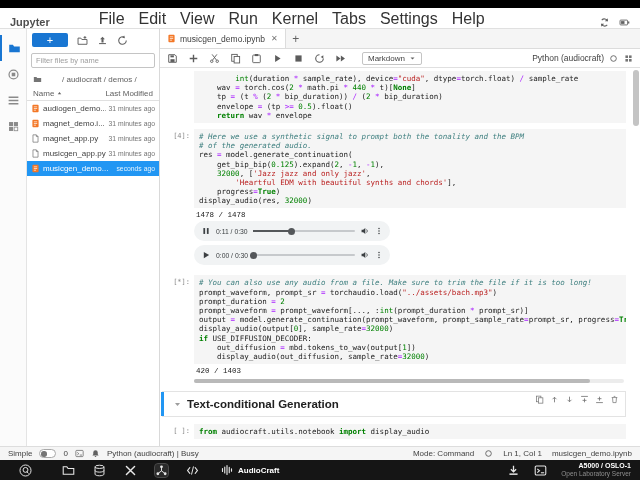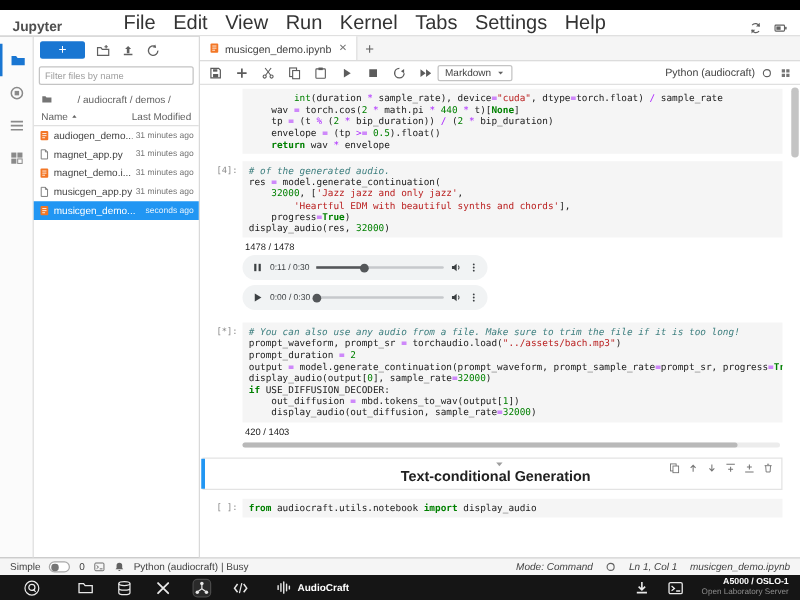--- a/index.html
+++ b/index.html
@@ -53,67 +53,67 @@
   .notebook{position:absolute;left:160px;top:29px;width:480px;height:417px;background:#fff;}
   .tabbar{height:20px;background:#f5f5f5;border-bottom:1px solid #dcdcdc;display:flex;align-items:stretch;}
   .tab{background:#fff;display:flex;align-items:center;gap:4px;padding:0 7px;border-right:1px solid #dcdcdc;
     font-size:8.5px;color:#424242;}
   .tab .icon{width:9px;height:9px;}
   .tab-close{color:#757575;font-size:8px;margin-left:2px;}
   .newtab{width:20px;display:flex;align-items:center;justify-content:center;color:#616161;font-size:12px;}
   .nbtoolbar{height:19px;border-bottom:1px solid #e0e0e0;display:flex;align-items:center;padding:0 7px;}
   .tb-icons{display:flex;gap:10px;}
   .tbtn{width:11px;height:11px;color:#5c5c5c;}
-  .celltype{margin-left:4px;height:13px;border:1px solid #c4c4c4;border-radius:2px;display:flex;
+  .celltype{margin-left:16px;height:13px;border:1px solid #c4c4c4;border-radius:2px;display:flex;
     align-items:center;gap:4px;padding:0 5px;font-size:8px;color:#424242;}
   .celltype .icon{width:7px;height:7px;color:#616161;}
   .nb-spacer{flex:1;}
   .kernel-name{font-size:8.5px;color:#424242;margin-right:5px;}
   .knl-circle{width:9px;height:9px;color:#616161;margin-right:6px;}
   .nv-icon{width:9px;height:9px;color:#757575;}
 
   .nbcontent{position:absolute;left:0;top:39px;width:480px;height:378px;overflow:hidden;padding-top:3px;background:#fff;}
   .cell{display:flex;margin-bottom:6px;}
   .prompt{width:34px;flex:none;text-align:right;padding:3px 4px 0 0;
     font-family:"DejaVu Sans Mono",monospace;font-size:7px;color:#8a8a8a;}
   .cellbody{flex:1;margin-right:14px;min-width:0;}
   .codebox{background:#f5f5f5;padding:3px 5px;overflow:hidden;}
   .codeline{white-space:pre;height:9.2px;line-height:9.2px;
     font-family:"DejaVu Sans Mono",monospace;font-size:7.5px;color:#212121;}
   .tk-n{color:#212121;} .tk-k{color:#008000;font-weight:bold;} .tk-c{color:#408080;font-style:italic;}
   .tk-s{color:#ba2121;} .tk-m{color:#008000;} .tk-o{color:#aa22ff;} .tk-b{color:#008000;}
-  .out-text{font-family:Liberation Sans, sans-serif;font-size:7.5px;color:#212121;margin:3px 0 2px;padding-left:2px;}
+  .out-text{font-family:Liberation Mono, monospace;font-size:7.5px;color:#212121;margin:3px 0 2px;padding-left:2px;}
   .audio{width:196px;height:20px;border-radius:10px;background:#f1f3f4;display:flex;align-items:center;
     gap:5px;padding:0 7px;margin:2px 0 4px;}
   .audio .icon{color:#3c4043;}
   .ap-btn{width:10px;height:10px;}
   .ap-time{font-size:6.8px;color:#3c4043;white-space:nowrap;}
   .ap-track{flex:1;height:2px;background:#c6c9cc;border-radius:1px;position:relative;}
   .ap-played{position:absolute;left:0;top:0;height:2px;background:#54575a;}
   .ap-thumb{position:absolute;top:-2.5px;width:7px;height:7px;border-radius:50%;background:#54575a;margin-left:-3px;}
   .ap-vol{width:10px;height:10px;} .ap-kebab{width:8px;height:8px;}
   .hscroll{height:4px;margin:4px 2px 2px 0;background:#ececec;border-radius:2px;position:relative;}
   .hthumb{position:absolute;left:0;top:0;height:4px;width:92%;background:#b9b9b9;border-radius:2px;}
 
   .mdcell{position:relative;margin:2px 14px 7px 2px;border:1px solid #e3e3e3;height:26px;
-    display:flex;align-items:center;background:#fff;flex-direction:column;}
+    display:flex;align-items:center;background:#fff;}
   .md-bar{position:absolute;left:-2px;top:0;width:3px;height:100%;background:#2196f3;}
   .md-caret{margin-left:10px;width:9px;height:9px;color:#9e9e9e;}
   .md-heading{font-size:11.5px;font-weight:bold;color:#212121;margin-left:5px;}
   .md-toolbar{position:absolute;right:6px;top:3px;display:flex;gap:6px;color:#757575;}
   .md-toolbar .icon{width:9px;height:9px;}
   .vscroll{position:absolute;right:1px;top:2px;width:6px;height:56px;background:#c4c4c4;border-radius:3px;}
 
   
   .statusbar{position:absolute;left:0;top:446px;width:640px;height:14px;background:#f5f5f5;
     border-top:1px solid #ddd;display:flex;align-items:center;font-size:8px;color:#424242;padding:0 8px;gap:7px;}
   .toggle{width:17px;height:9px;border:1px solid #a8a8a8;border-radius:5px;background:#fff;position:relative;flex:none;}
   .knob{position:absolute;left:1px;top:1px;width:5.5px;height:5.5px;background:#757575;border-radius:50%;}
   .sbi{width:9px;height:9px;color:#616161;}
-  .sb-right{margin-left:auto;display:flex;align-items:flex-end;gap:10px;font-style:italic;}
+  .sb-right{margin-left:auto;display:flex;align-items:flex-end;gap:10px;}
 
   
   .taskbar{position:absolute;left:0;top:460px;width:640px;height:20px;background:#151515;
     display:flex;align-items:center;padding:0 9px;gap:18px;}
   .tb-item{color:#e8e8e8;width:13px;height:13px;display:flex;align-items:center;justify-content:center;flex:none;}
   .tb-item .icon{width:13px;height:13px;}
   .tb-item.logo .icon{width:15px;height:15px;}
   .tb-item.active{outline:1px solid #4a4a4a;background:#2a2a2a;border-radius:3px;}
   .tb-app{display:flex;align-items:center;gap:5px;color:#fff;font-size:8px;font-weight:bold;margin-left:4px;white-space:nowrap;}
   .tb-app .icon{width:12px;height:12px;color:#e8e8e8;}
@@ -242,35 +242,35 @@
               <rect x="2.5" y="1.5" width="11" height="13" rx="1.5" fill="#f37726"></rect>
               <path d="M5 5h6M5 8h6M5 11h4" stroke="#fff" stroke-width="1.2" fill="none"></path>
             </svg>
           </span>
           <span class="fname">audiogen_demo...</span>
           <span class="ftime">31 minutes ago</span>
         </div>
         <div class="frow">
           <span class="icon">
             <svg viewBox="0 0 16 16" xmlns="http://www.w3.org/2000/svg">
+              <rect x="2.5" y="1.5" width="11" height="13" rx="1.5" fill="#f37726"></rect>
+              <path d="M5 5h6M5 8h6M5 11h4" stroke="#fff" stroke-width="1.2" fill="none"></path>
+            </svg>
+          </span>
+          <span class="fname">magnet_demo.i...</span>
+          <span class="ftime">31 minutes ago</span>
+        </div>
+        <div class="frow">
+          <span class="icon">
+            <svg viewBox="0 0 16 16" xmlns="http://www.w3.org/2000/svg">
               <path d="M3.5 1.5h6l3 3v10h-9z" fill="none" stroke="#757575" stroke-width="1.3"></path>
               <path d="M9.5 1.5v3h3" fill="none" stroke="#757575" stroke-width="1.3"></path>
             </svg>
           </span>
           <span class="fname">magnet_app.py</span>
-          <span class="ftime">31 minutes ago</span>
-        </div>
-        <div class="frow">
-          <span class="icon">
-            <svg viewBox="0 0 16 16" xmlns="http://www.w3.org/2000/svg">
-              <rect x="2.5" y="1.5" width="11" height="13" rx="1.5" fill="#f37726"></rect>
-              <path d="M5 5h6M5 8h6M5 11h4" stroke="#fff" stroke-width="1.2" fill="none"></path>
-            </svg>
-          </span>
-          <span class="fname">magnet_demo.i...</span>
           <span class="ftime">31 minutes ago</span>
         </div>
         <div class="frow">
           <span class="icon">
             <svg viewBox="0 0 16 16" xmlns="http://www.w3.org/2000/svg">
               <path d="M3.5 1.5h6l3 3v10h-9z" fill="none" stroke="#757575" stroke-width="1.3"></path>
               <path d="M9.5 1.5v3h3" fill="none" stroke="#757575" stroke-width="1.3"></path>
             </svg>
           </span>
           <span class="fname">musicgen_app.py</span>
@@ -393,22 +393,24 @@
                 <div class="codeline"><span class="tk-n">    tp </span><span class="tk-o">=</span><span class="tk-n"> (t </span><span class="tk-o">%</span><span class="tk-n"> (</span><span class="tk-m">2</span><span class="tk-n"> </span><span class="tk-o">*</span><span class="tk-n"> bip_duration)) </span><span class="tk-o">/</span><span class="tk-n"> (</span><span class="tk-m">2</span><span class="tk-n"> </span><span class="tk-o">*</span><span class="tk-n"> bip_duration)</span></div>
                 <div class="codeline"><span class="tk-n">    envelope </span><span class="tk-o">=</span><span class="tk-n"> (tp </span><span class="tk-o">&gt;=</span><span class="tk-n"> </span><span class="tk-m">0.5</span><span class="tk-n">).float()</span></div>
                 <div class="codeline"><span class="tk-n">    </span><span class="tk-k">return</span><span class="tk-n"> wav </span><span class="tk-o">*</span><span class="tk-n"> envelope</span></div>
               </div>
             </div>
           </div>
           <div class="cell">
             <div class="prompt">[4]:</div>
             <div class="cellbody">
               <div class="codebox">
+                <div class="codeline"><span class="tk-c"># Here we use a synthetic signal to prompt both the tonality and the BPM</span></div>
                 <div class="codeline"><span class="tk-c"># of the generated audio.</span></div>
                 <div class="codeline"><span class="tk-n">res </span><span class="tk-o">=</span><span class="tk-n"> model.generate_continuation(</span></div>
+                <div class="codeline"><span class="tk-n">    get_bip_bip(</span><span class="tk-m">0.125</span><span class="tk-n">).expand(</span><span class="tk-m">2</span><span class="tk-n">, </span><span class="tk-o">-</span><span class="tk-m">1</span><span class="tk-n">, </span><span class="tk-o">-</span><span class="tk-m">1</span><span class="tk-n">),</span></div>
                 <div class="codeline"><span class="tk-n">    </span><span class="tk-m">32000</span><span class="tk-n">, [</span><span class="tk-s">'Jazz jazz and only jazz'</span><span class="tk-n">,</span></div>
                 <div class="codeline"><span class="tk-n">        </span><span class="tk-s">'Heartful EDM with beautiful synths and chords'</span><span class="tk-n">],</span></div>
                 <div class="codeline"><span class="tk-n">    progress</span><span class="tk-o">=</span><span class="tk-k">True</span><span class="tk-n">)</span></div>
                 <div class="codeline"><span class="tk-n">display_audio(res, </span><span class="tk-m">32000</span><span class="tk-n">)</span></div>
               </div>
               <div class="out-text">1478 / 1478</div>
               <div class="audio">
                 <span class="icon ap-btn">
                   <svg viewBox="0 0 16 16" xmlns="http://www.w3.org/2000/svg">
                     <rect x="3.8" y="3.3" width="2.8" height="9.4" fill="currentColor"></rect>
@@ -461,20 +463,21 @@
               </div>
             </div>
           </div>
           <div class="cell">
             <div class="prompt">[*]:</div>
             <div class="cellbody">
               <div class="codebox">
                 <div class="codeline"><span class="tk-c"># You can also use any audio from a file. Make sure to trim the file if it is too long!</span></div>
                 <div class="codeline"><span class="tk-n">prompt_waveform, prompt_sr </span><span class="tk-o">=</span><span class="tk-n"> torchaudio.load(</span><span class="tk-s">"../assets/bach.mp3"</span><span class="tk-n">)</span></div>
                 <div class="codeline"><span class="tk-n">prompt_duration </span><span class="tk-o">=</span><span class="tk-n"> </span><span class="tk-m">2</span></div>
+                <div class="codeline"><span class="tk-n">prompt_waveform </span><span class="tk-o">=</span><span class="tk-n"> prompt_waveform[..., :</span><span class="tk-b">int</span><span class="tk-n">(prompt_duration </span><span class="tk-o">*</span><span class="tk-n"> prompt_sr)]</span></div>
                 <div class="codeline"><span class="tk-n">output </span><span class="tk-o">=</span><span class="tk-n"> model.generate_continuation(prompt_waveform, prompt_sample_rate</span><span class="tk-o">=</span><span class="tk-n">prompt_sr, progress</span><span class="tk-o">=</span><span class="tk-k">True</span></div>
                 <div class="codeline"><span class="tk-n">display_audio(output[</span><span class="tk-m">0</span><span class="tk-n">], sample_rate</span><span class="tk-o">=</span><span class="tk-m">32000</span><span class="tk-n">)</span></div>
                 <div class="codeline"><span class="tk-k">if</span><span class="tk-n"> USE_DIFFUSION_DECODER:</span></div>
                 <div class="codeline"><span class="tk-n">    out_diffusion </span><span class="tk-o">=</span><span class="tk-n"> mbd.tokens_to_wav(output[</span><span class="tk-m">1</span><span class="tk-n">])</span></div>
                 <div class="codeline"><span class="tk-n">    display_audio(out_diffusion, sample_rate</span><span class="tk-o">=</span><span class="tk-m">32000</span><span class="tk-n">)</span></div>
               </div>
               <div class="out-text">420 / 1403</div>
               <div class="hscroll">
                 <div class="hthumb"></div>
               </div>

